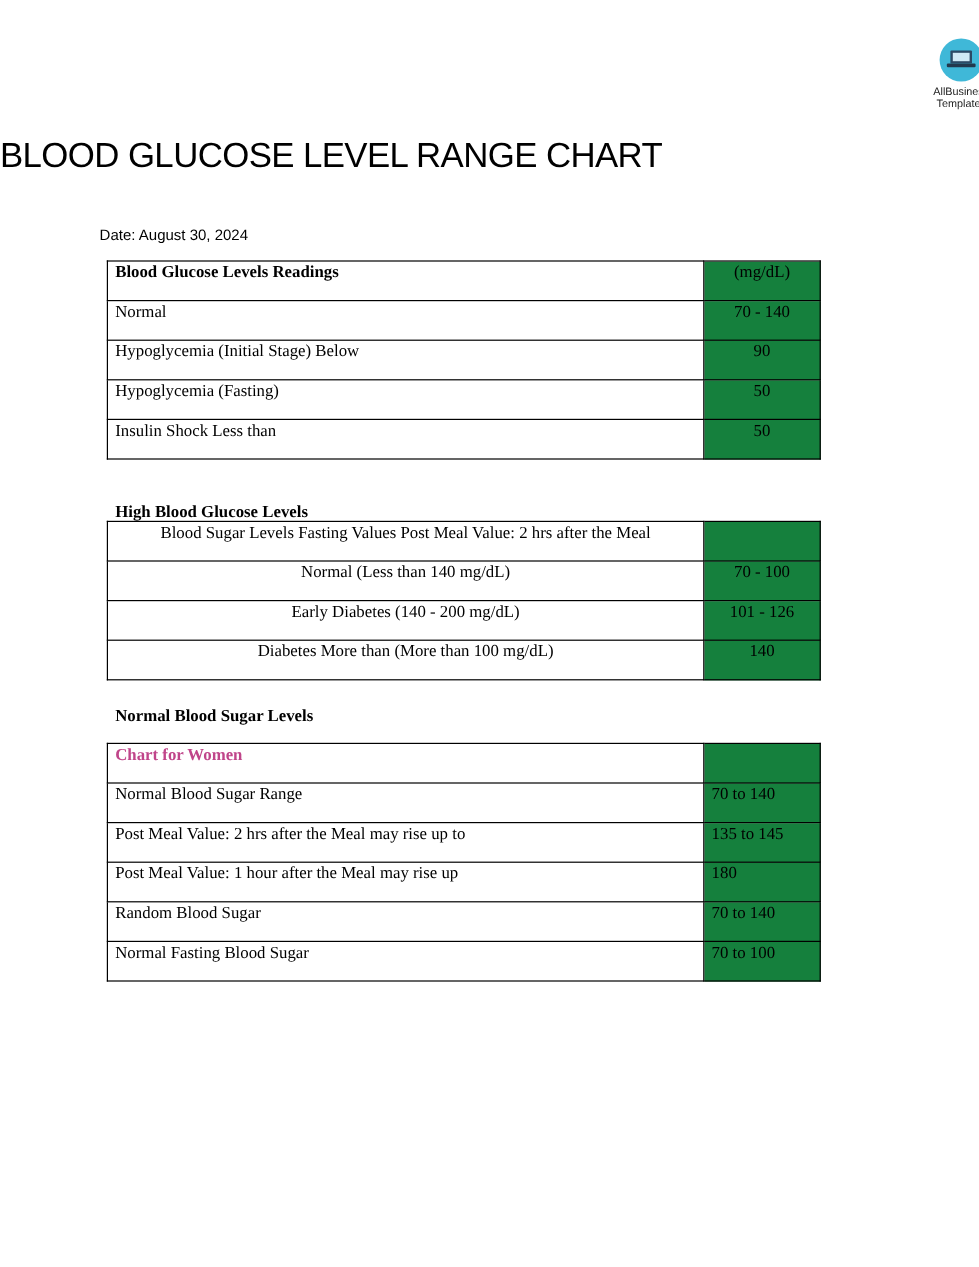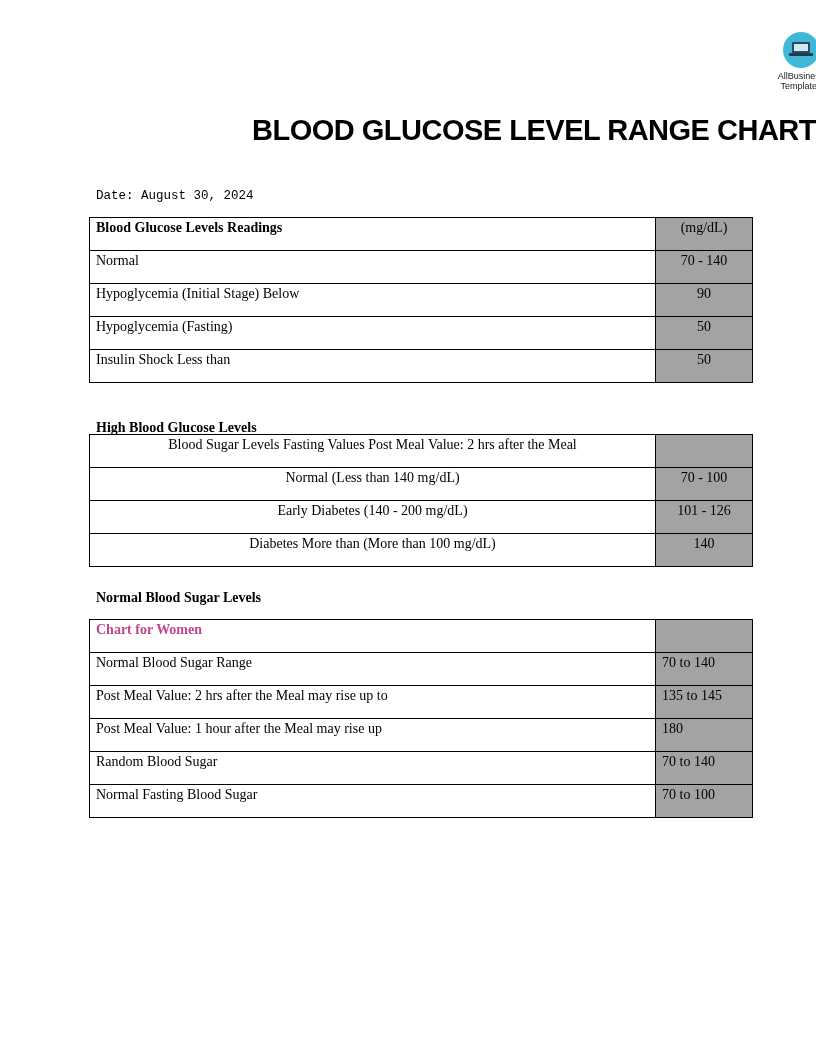--- a/index.html
+++ b/index.html
@@ -3,25 +3,25 @@
 <meta charset="utf-8">
 <style>
   html, body { margin:0; padding:0; background:#ffffff; }
   body { width:816px; height:1056px; position:relative; overflow:hidden; font-family:"Liberation Serif", serif; color:#000; }
   .logo { position:absolute; left:726px; top:32px; width:56px; text-align:center;margin-left:47px; }
   .logo-circle { width:36px; height:36px; border-radius:50%; background:#3fb8d8; margin:0 auto; position:relative; }
   .logo-laptop { position:absolute; left:9px; top:10px; width:18px; height:11px; background:#2b4a66; border-radius:1px; }
   .logo-laptop::after { content:""; position:absolute; left:2px; top:2px; width:14px; height:7px; background:#cfe9f5; }
   .logo-base { position:absolute; left:6px; top:21px; width:24px; height:3px; background:#22384d; border-radius:1px; }
   .logo-text { font-family:"Liberation Sans", sans-serif; font-size:9px; line-height:10px; color:#222; margin-top:3px; }
-  .title { position:absolute; left:0; top:114px; width:816px; text-align:right; font-family:"Liberation Sans", sans-serif; font-weight:bold; font-size:29px; letter-spacing:-0.5px; }
-  .date { position:absolute; left:96px; top:189px; font-family:Liberation Mono, monospace; font-size:12.5px; }
-  table { position:absolute; left:89px; width:664px; border-collapse:collapse; font-size:14px; }
+  .title { position:absolute; left:0; top:114px; width:816px; text-align:left; font-family:"Liberation Sans", sans-serif; font-weight:normal; font-size:29px; letter-spacing:-0.5px; }
+  .date { position:absolute; left:83px; top:189px; font-family:Liberation Sans, sans-serif; font-size:12.5px; }
+  table { position:absolute; left:89px; width:595px; border-collapse:collapse; font-size:14px; }
   td { border:1px solid #000; height:30px; vertical-align:top; padding:2px 6px 0 6px; }
-  td.val { width:84px; background:#a3a3a3; }
+  td.val { width:84px; background:#15803d; }
   td.center { text-align:center; }
   .bold { font-weight:bold; }
   .pink { color:#c0458a; font-weight:bold;margin-left:24px; }
   .section { position:absolute; left:96px; font-size:14px; font-weight:bold; }
 </style>
 </head>
 <body>
 
 <div class="logo">
   <div class="logo-circle">

